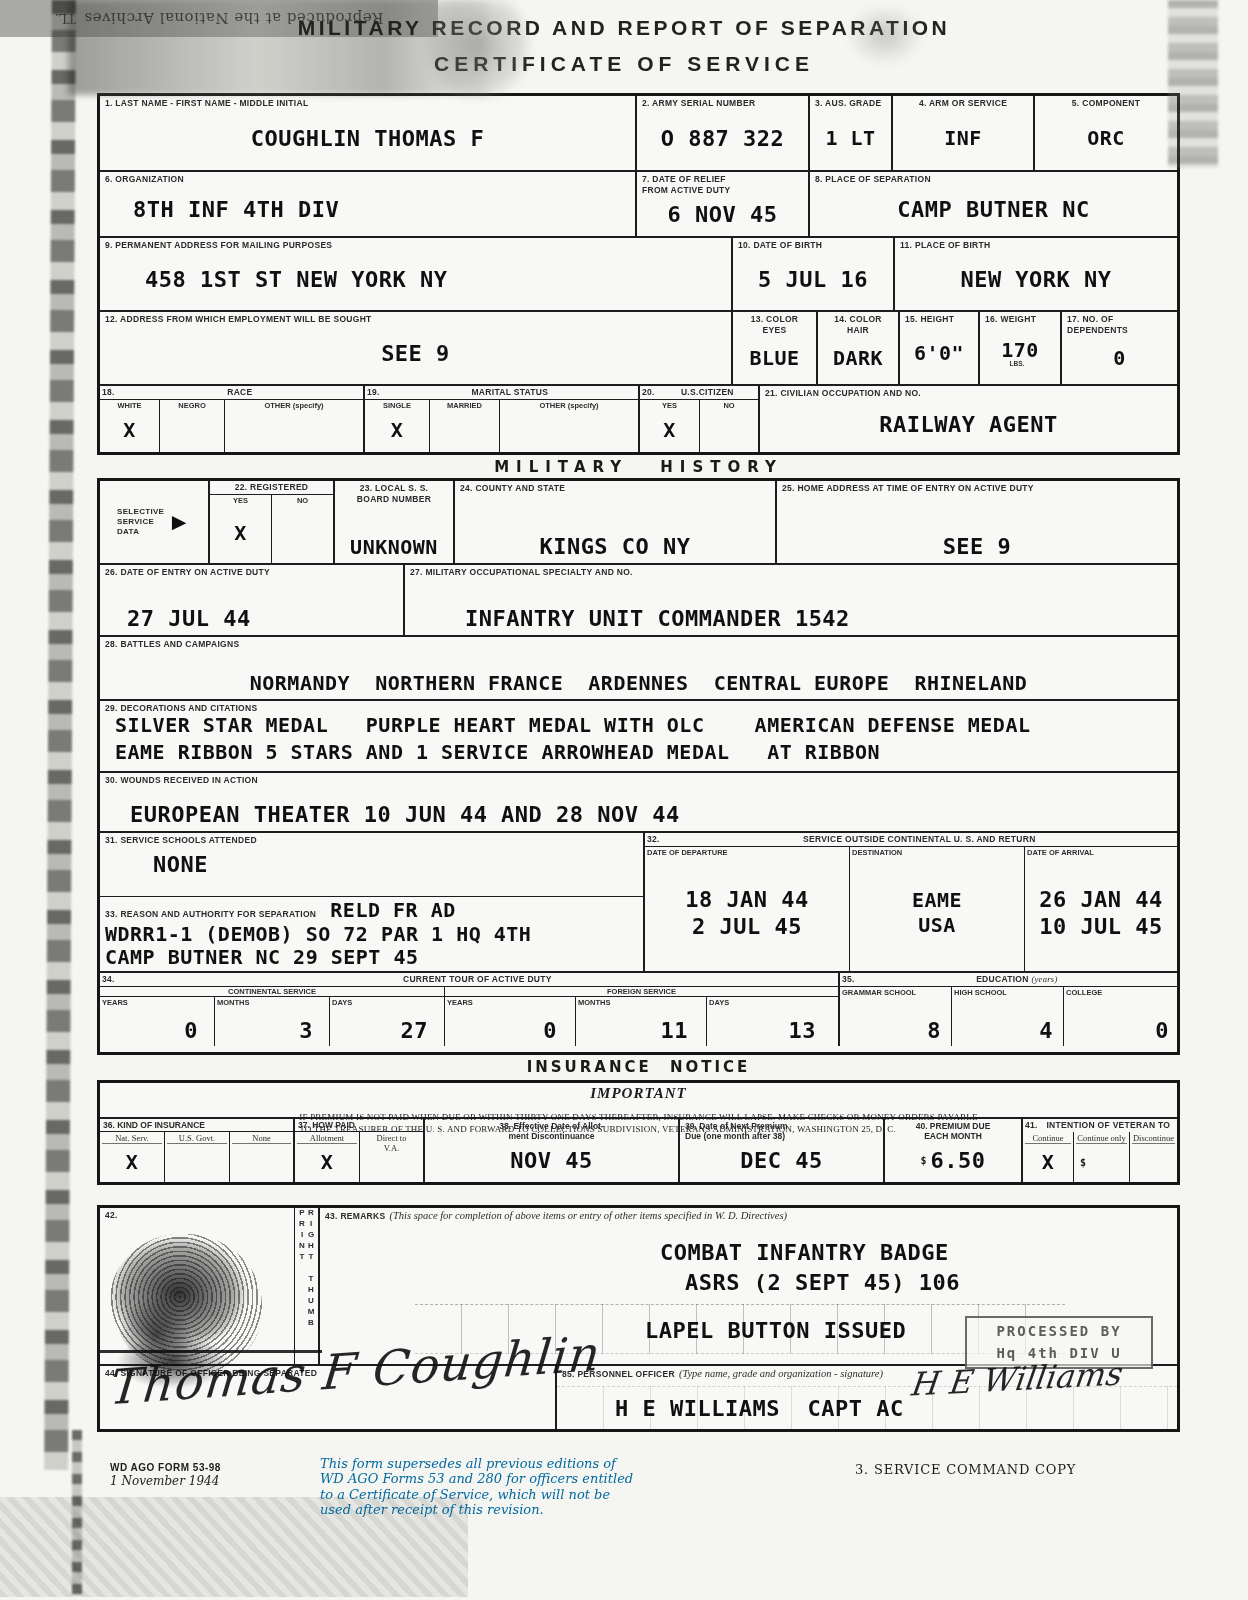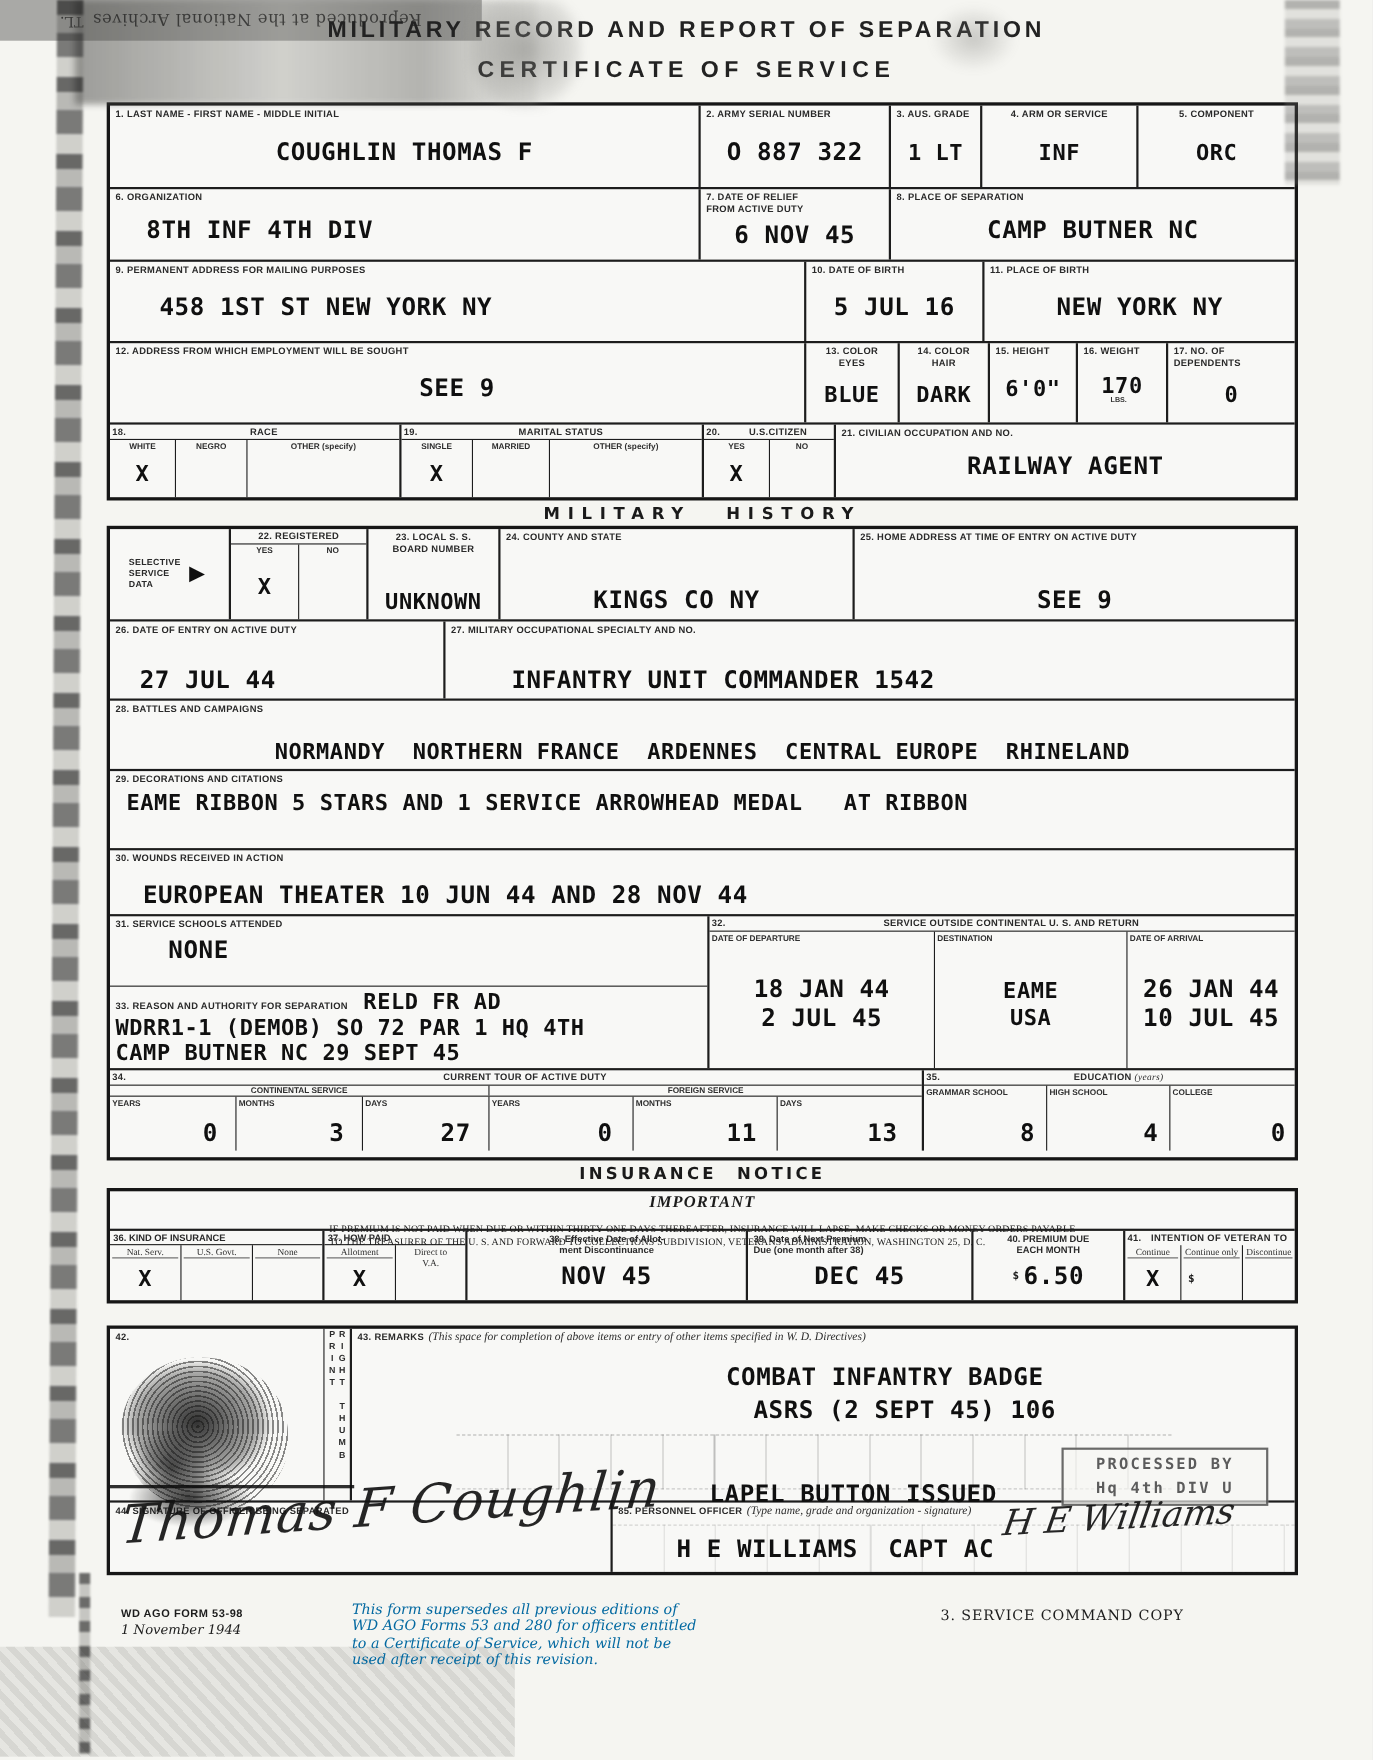--- a/index.html
+++ b/index.html
@@ -393,20 +393,21 @@
         <div class="grow-b">
             <span class="val">NORMANDY  NORTHERN FRANCE  ARDENNES  CENTRAL EUROPE  RHINELAND</span>
           </div>
       </div>
     </div>
 
     <div class="row" style="height:72px;">
       <div class="cell last" style="flex:1;">
         <span class="lbl">29. DECORATIONS AND CITATIONS</span>
         <div style="padding-left:10px;">
+          <div class="val">SILVER STAR MEDAL   PURPLE HEART MEDAL WITH OLC    AMERICAN DEFENSE MEDAL</div>
           <div class="val" style="margin-top:4px;">EAME RIBBON 5 STARS AND 1 SERVICE ARROWHEAD MEDAL   AT RIBBON</div>
         </div>
       </div>
     </div>
 
     <div class="row" style="height:60px;">
       <div class="cell last" style="flex:1;">
         <span class="lbl">30. WOUNDS RECEIVED IN ACTION</span>
         <div class="grow-b" style="justify-content:flex-start;padding-left:25px;">
             <span class="val val-lg">EUROPEAN THEATER 10 JUN 44 AND 28 NOV 44</span>
@@ -650,21 +651,21 @@
       </div>
       <div class="cell thumb-strip" style="width:25px;border-right-width:2px;padding:0;">RIGHT THUMB PRINT</div>
       <div class="cell last" style="flex:1;">
         <div style="display:flex;gap:4px;align-items:baseline;">
           <span class="lbl">43. REMARKS</span>
           <span class="serif ital" style="font-size:10.5px;color:#2c2c2c;">(This space for completion of above items or entry of other items specified in W. D. Directives)</span>
         </div>
         <div class="ghost" style="left:95px;top:96px;width:650px;height:48px;"></div>
         <div class="typed-remark val val-lg" style="left:340px;top:32px;">COMBAT INFANTRY BADGE</div>
         <div class="typed-remark val val-lg" style="left:365px;top:62px;">ASRS (2 SEPT 45) 106</div>
-        <div class="typed-remark val val-lg" style="left:325px;top:110px;margin-top:28px;">LAPEL BUTTON ISSUED</div>
+        <div class="typed-remark val val-lg" style="left:325px;top:110px;">LAPEL BUTTON ISSUED</div>
         <div class="stamp" style="left:645px;top:108px;width:168px;">PROCESSED BY
 Hq 4th DIV U</div>
       </div>
     </div>
     <div class="row last" style="height:63px;">
       <div class="cell" style="width:457px;">
         <span class="lbl">44. SIGNATURE OF OFFICER BEING SEPARATED</span>
       </div>
       <div class="cell last" style="flex:1;">
         <div class="ghost" style="left:0;top:20px;right:0;height:42px;opacity:.5;"></div>

